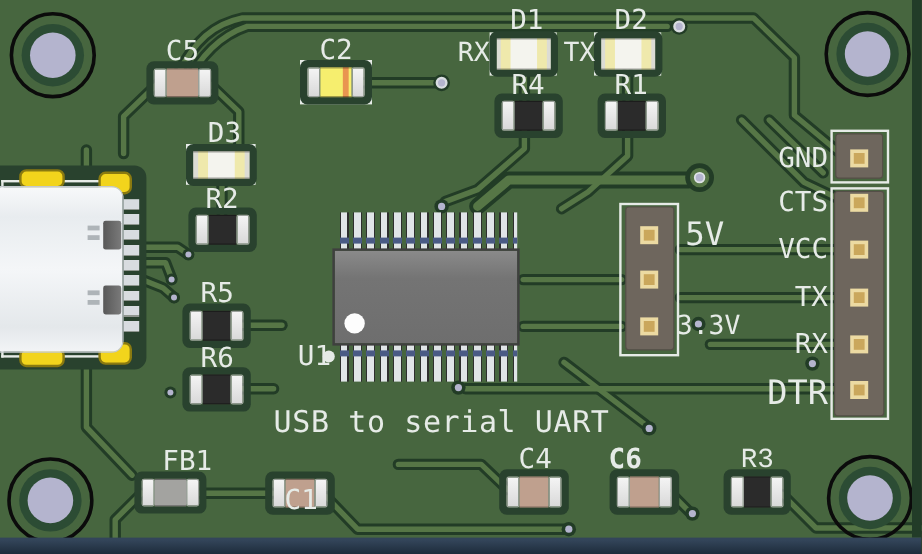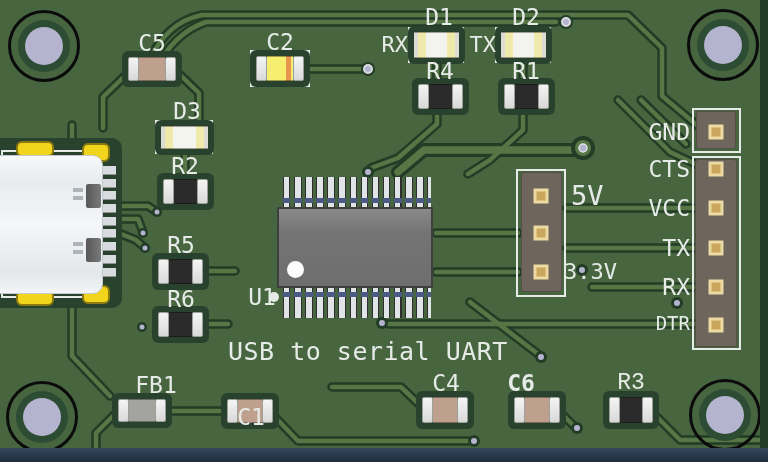--- a/index.html
+++ b/index.html
@@ -239,21 +239,21 @@
   <div class="hdr-pin" style="left:716px;top:169px;"></div>
   <div class="hdr-pin" style="left:716px;top:208px;"></div>
   <div class="hdr-pin" style="left:716px;top:248px;"></div>
   <div class="hdr-pin" style="left:716px;top:287px;"></div>
   <div class="hdr-pin" style="left:716px;top:325px;"></div>
   <div class="silk" style="right:78px;top:121px;font-size:23px;">GND</div>
   <div class="silk" style="right:78px;top:158px;font-size:23px;">CTS</div>
   <div class="silk" style="right:78px;top:197px;font-size:23px;">VCC</div>
   <div class="silk" style="right:78px;top:237px;font-size:23px;">TX</div>
   <div class="silk" style="right:78px;top:276px;font-size:23px;">RX</div>
-  <div class="silk" style="right:78px;top:314px;font-size:19px;">DTR</div>
+  <div class="silk" style="right:78px;top:314px;font-size:28px;">DTR</div>
 
   <div class="smd cap halo" style="left:128px;top:57px;width:48px;height:24px;">
       <div class="end"></div>
       <div class="bdy"></div>
       <div class="end"></div>
     </div>
   <div class="silk refdes" style="left:152px;top:32px;text-align:right;">C5</div>
 
   <div class="silk-box" style="left:250px;top:50px;width:60px;height:37px;"></div>
   <div class="smd c2 halo" style="left:256px;top:56px;width:48px;height:25px;">

